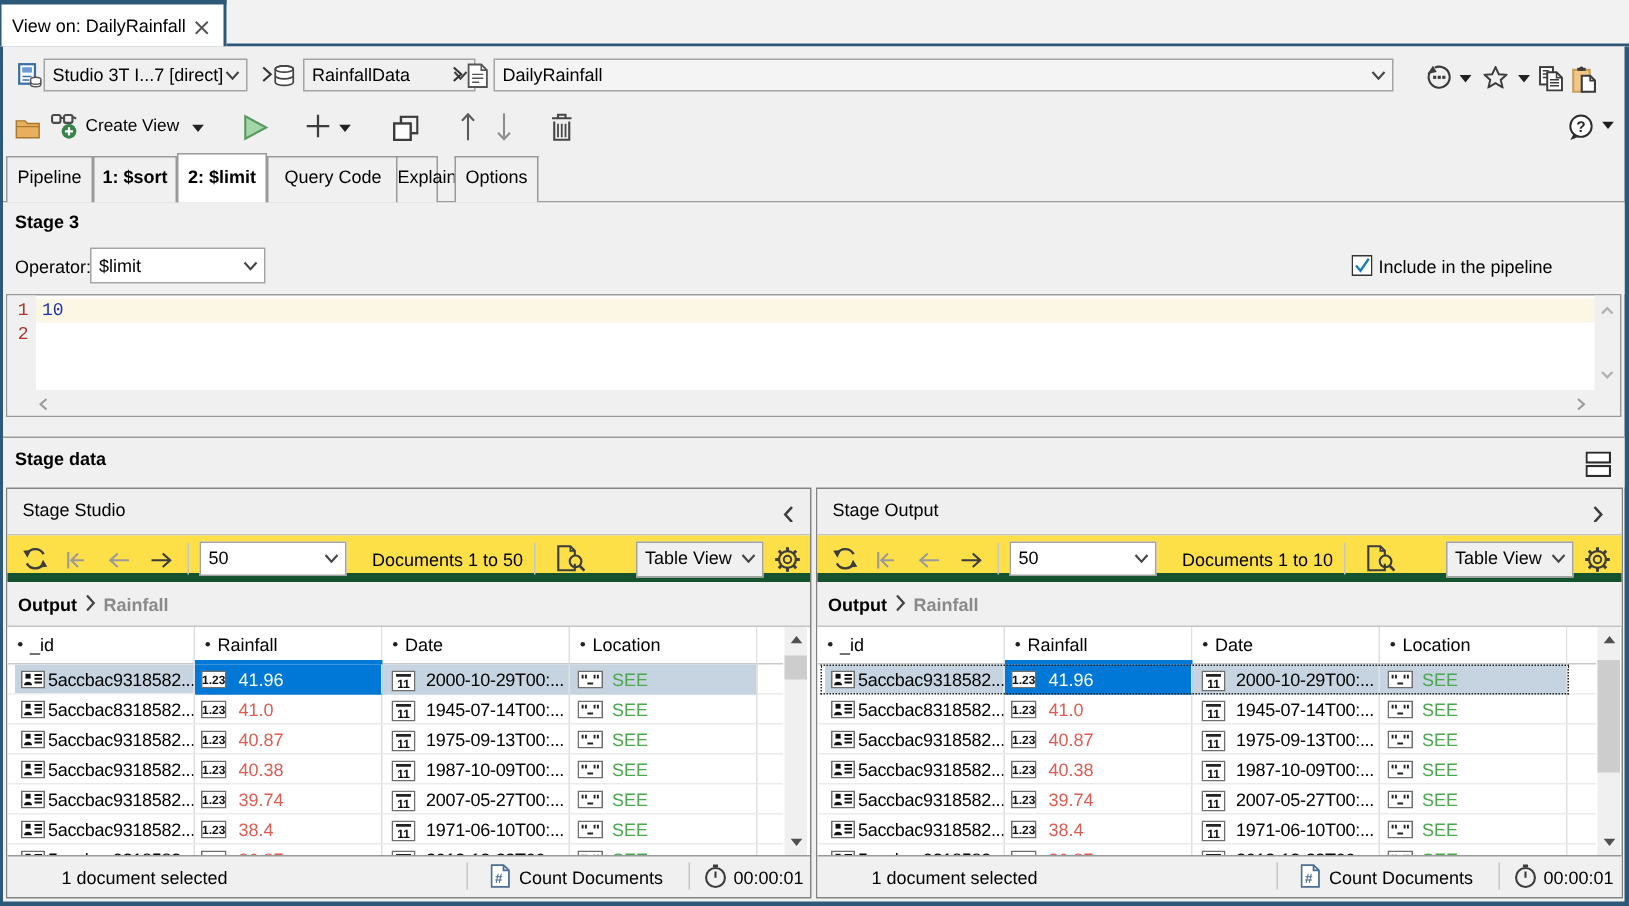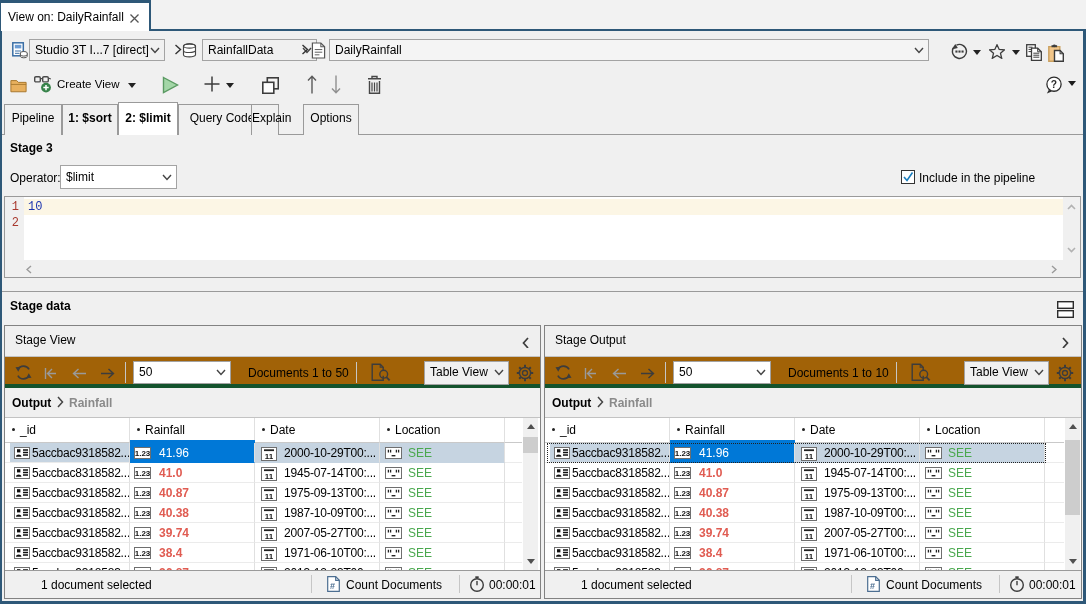--- a/index.html
+++ b/index.html
@@ -25,33 +25,33 @@
 #editor { position:absolute; left:2px; top:165px; width:1077px; height:82px; background:#fff; border:1px solid #9a9a9a; }
 #editor .cur { position:absolute; left:19px; top:2px; width:1039px; height:16px; background:#fcf6e5; }
 #editor .ln { position:absolute; width:9px; text-align:right; font-family:"Liberation Mono",monospace; font-size:12px; color:#a8382e; }
 #editor .code { position:absolute; left:23px; font-family:"Liberation Mono",monospace; font-size:12px; color:#1e36b0; }
 #editor .hsb { position:absolute; left:0px; bottom:0px; width:1075px; height:17px; background:#f0f0f0; }
 #sdbar { position:absolute; left:0; top:260px; width:1081px; height:34px; background:#f0f0f0; border-top:1px solid #9a9a9a; }
 #sdbar b { position:absolute; left:8px; top:7px; }
 .panel { position:absolute; top:294px; height:274px; background:#fff; border:1px solid #828282; }
 .phead { position:absolute; left:0; top:0; height:31px; background:#efefef; border-bottom:1px solid #c3c3c3; }
 .phead .ptitle { position:absolute; left:10px; top:7px; }
-.ptools { position:absolute; left:0; top:31px; height:31px; background:#a16207; border-bottom:4px solid #14532d;text-align:right; }
+.ptools { position:absolute; left:0; top:31px; height:31px; background:#fde047; border-bottom:6px solid #14532d;text-align:right; }
 .pcrumb { position:absolute; left:0; top:62px; height:30px; background:#f0f0f0; border-bottom:1px solid #c3c3c3; }
 .pcrumb b { position:absolute; left:7px; top:8px; }
 .pcrumb .rf { position:absolute; left:64px; top:8px; color:#8a8a8a; font-weight:bold; }
 .ptable { position:absolute; left:0; top:92px; height:153px; background:#fff; overflow:hidden; }
 .thcell { position:absolute; top:0; height:25px; border-bottom:1px solid #c9c9c9; border-right:1px solid #e0e0e0; background:#fff; }
 .thcell .dot { position:absolute; left:7px; top:10px; width:3px; height:3px; border-radius:2px; background:#222; }
 .thcell .htx { position:absolute; left:15px; top:5px; }
 .bluesort { position:absolute; left:125px; top:22px; width:125px; height:3px; background:#0078d7; }
 .trow { position:absolute; left:0; height:20px; }
 .tcell { position:absolute; top:0; height:20px; border-right:1px solid #e0e0e0; border-bottom:1px solid #ebebeb; white-space:nowrap; overflow:hidden; }
 .ctxt { position:absolute; top:3px; }
-.red { color:#e05c52;font-weight:bold; }
+.red { color:#e05c52; }
 .green { color:#4aa84e; }
 .dotsel { position:absolute; left:2px; top:25px; width:499px; height:20px; outline:1px dotted #222; outline-offset:-1px; }
 .vsb { position:absolute; width:15px; background:#f0f0f0; }
 .pstatus { position:absolute; left:0; top:244px; height:28px; background:#f0f0f0; border-top:1px solid #9a9a9a; }
 </style>
 </head>
 <body>
 <div id="tabbar">
   <div class="baseline"></div>
   <div id="tab1">
@@ -188,21 +188,21 @@
         <path d="M0 0 h8 l-4 5 z" fill="#1c1c1c"></path>
       </svg>
   </div>
 
   <div id="ptabs">
     <div class="pline"></div>
     <div class="ptab" style="left:2px; width:58px;">Pipeline</div>
     <div class="ptab b" style="left:60px; width:56px;">1: $sort</div>
     <div class="ptab sel b" style="left:116px; width:60px;">2: $limit</div>
     <div class="ptab" style="left:176px; width:88px;">Query Code</div>
-    <div class="ptab" style="left:249px; width:28px;">Explain</div>
+    <div class="ptab" style="left:262px; width:28px;">Explain</div>
     <div class="ptab" style="left:301px; width:56px;">Options</div>
   </div>
 
   <div id="stage2">
     <b style="position:absolute; left:8px; top:6px;">Stage 3</b>
     <span style="position:absolute; left:8px; top:36px;">Operator:</span>
     <div class="combo" style="left:58px; top:30px; width:117px; height:24px; background:#fff;">
       <span class="ctext" style="top:4px;">$limit</span>
       <svg class="carr" style="top:8px;" width="10" height="7" viewBox="0 0 10 7">
           <path d="M1 1 L5 5.5 L9 1" fill="none" stroke="#444" stroke-width="1.4"></path>
@@ -241,21 +241,21 @@
 
   <div id="sdbar">
     <b>Stage data</b>
     <svg class="ic" style="left:1055px;top:9px" width="17" height="17" viewBox="0 0 17 17">
       <rect x="0.7" y="0.7" width="15.6" height="6.6" fill="#fff" stroke="#2c2c2c" stroke-width="1.4"></rect>
       <rect x="0.7" y="9.7" width="15.6" height="6.6" fill="#fff" stroke="#2c2c2c" stroke-width="1.4"></rect>
     </svg>
   </div>
 <div class="panel" style="left:2px;width:537px;">
 <div class="phead" style="width:535px;">
-        <span class="ptitle">Stage View</span>
+        <span class="ptitle">Stage Studio</span>
 <svg class="ic" style="left:517px;top:11px" width="7" height="11" viewBox="0 0 7 11">
           <path d="M6 1 L1.5 6 L6 11" fill="none" stroke="#3c3c3c" stroke-width="1.7"></path>
         </svg>
 </div>
 <div class="ptools" style="width:535px;">
 <svg class="ic" style="left:10px;top:7px" width="17" height="17" viewBox="0 0 17 17">
 <path d="M2.9 5.4 A 6.4 6.4 0 0 1 14.1 5.4" fill="none" stroke="#3c3c3c" stroke-width="1.6"></path>
 <path d="M0.5 3.2 L5.7 2.7 L3.3 7.8 z" fill="#3c3c3c"></path>
 <path d="M14.1 11.6 A 6.4 6.4 0 0 1 2.9 11.6" fill="none" stroke="#3c3c3c" stroke-width="1.6"></path>
 <path d="M16.5 13.8 L11.3 14.3 L13.7 9.2 z" fill="#3c3c3c"></path>

